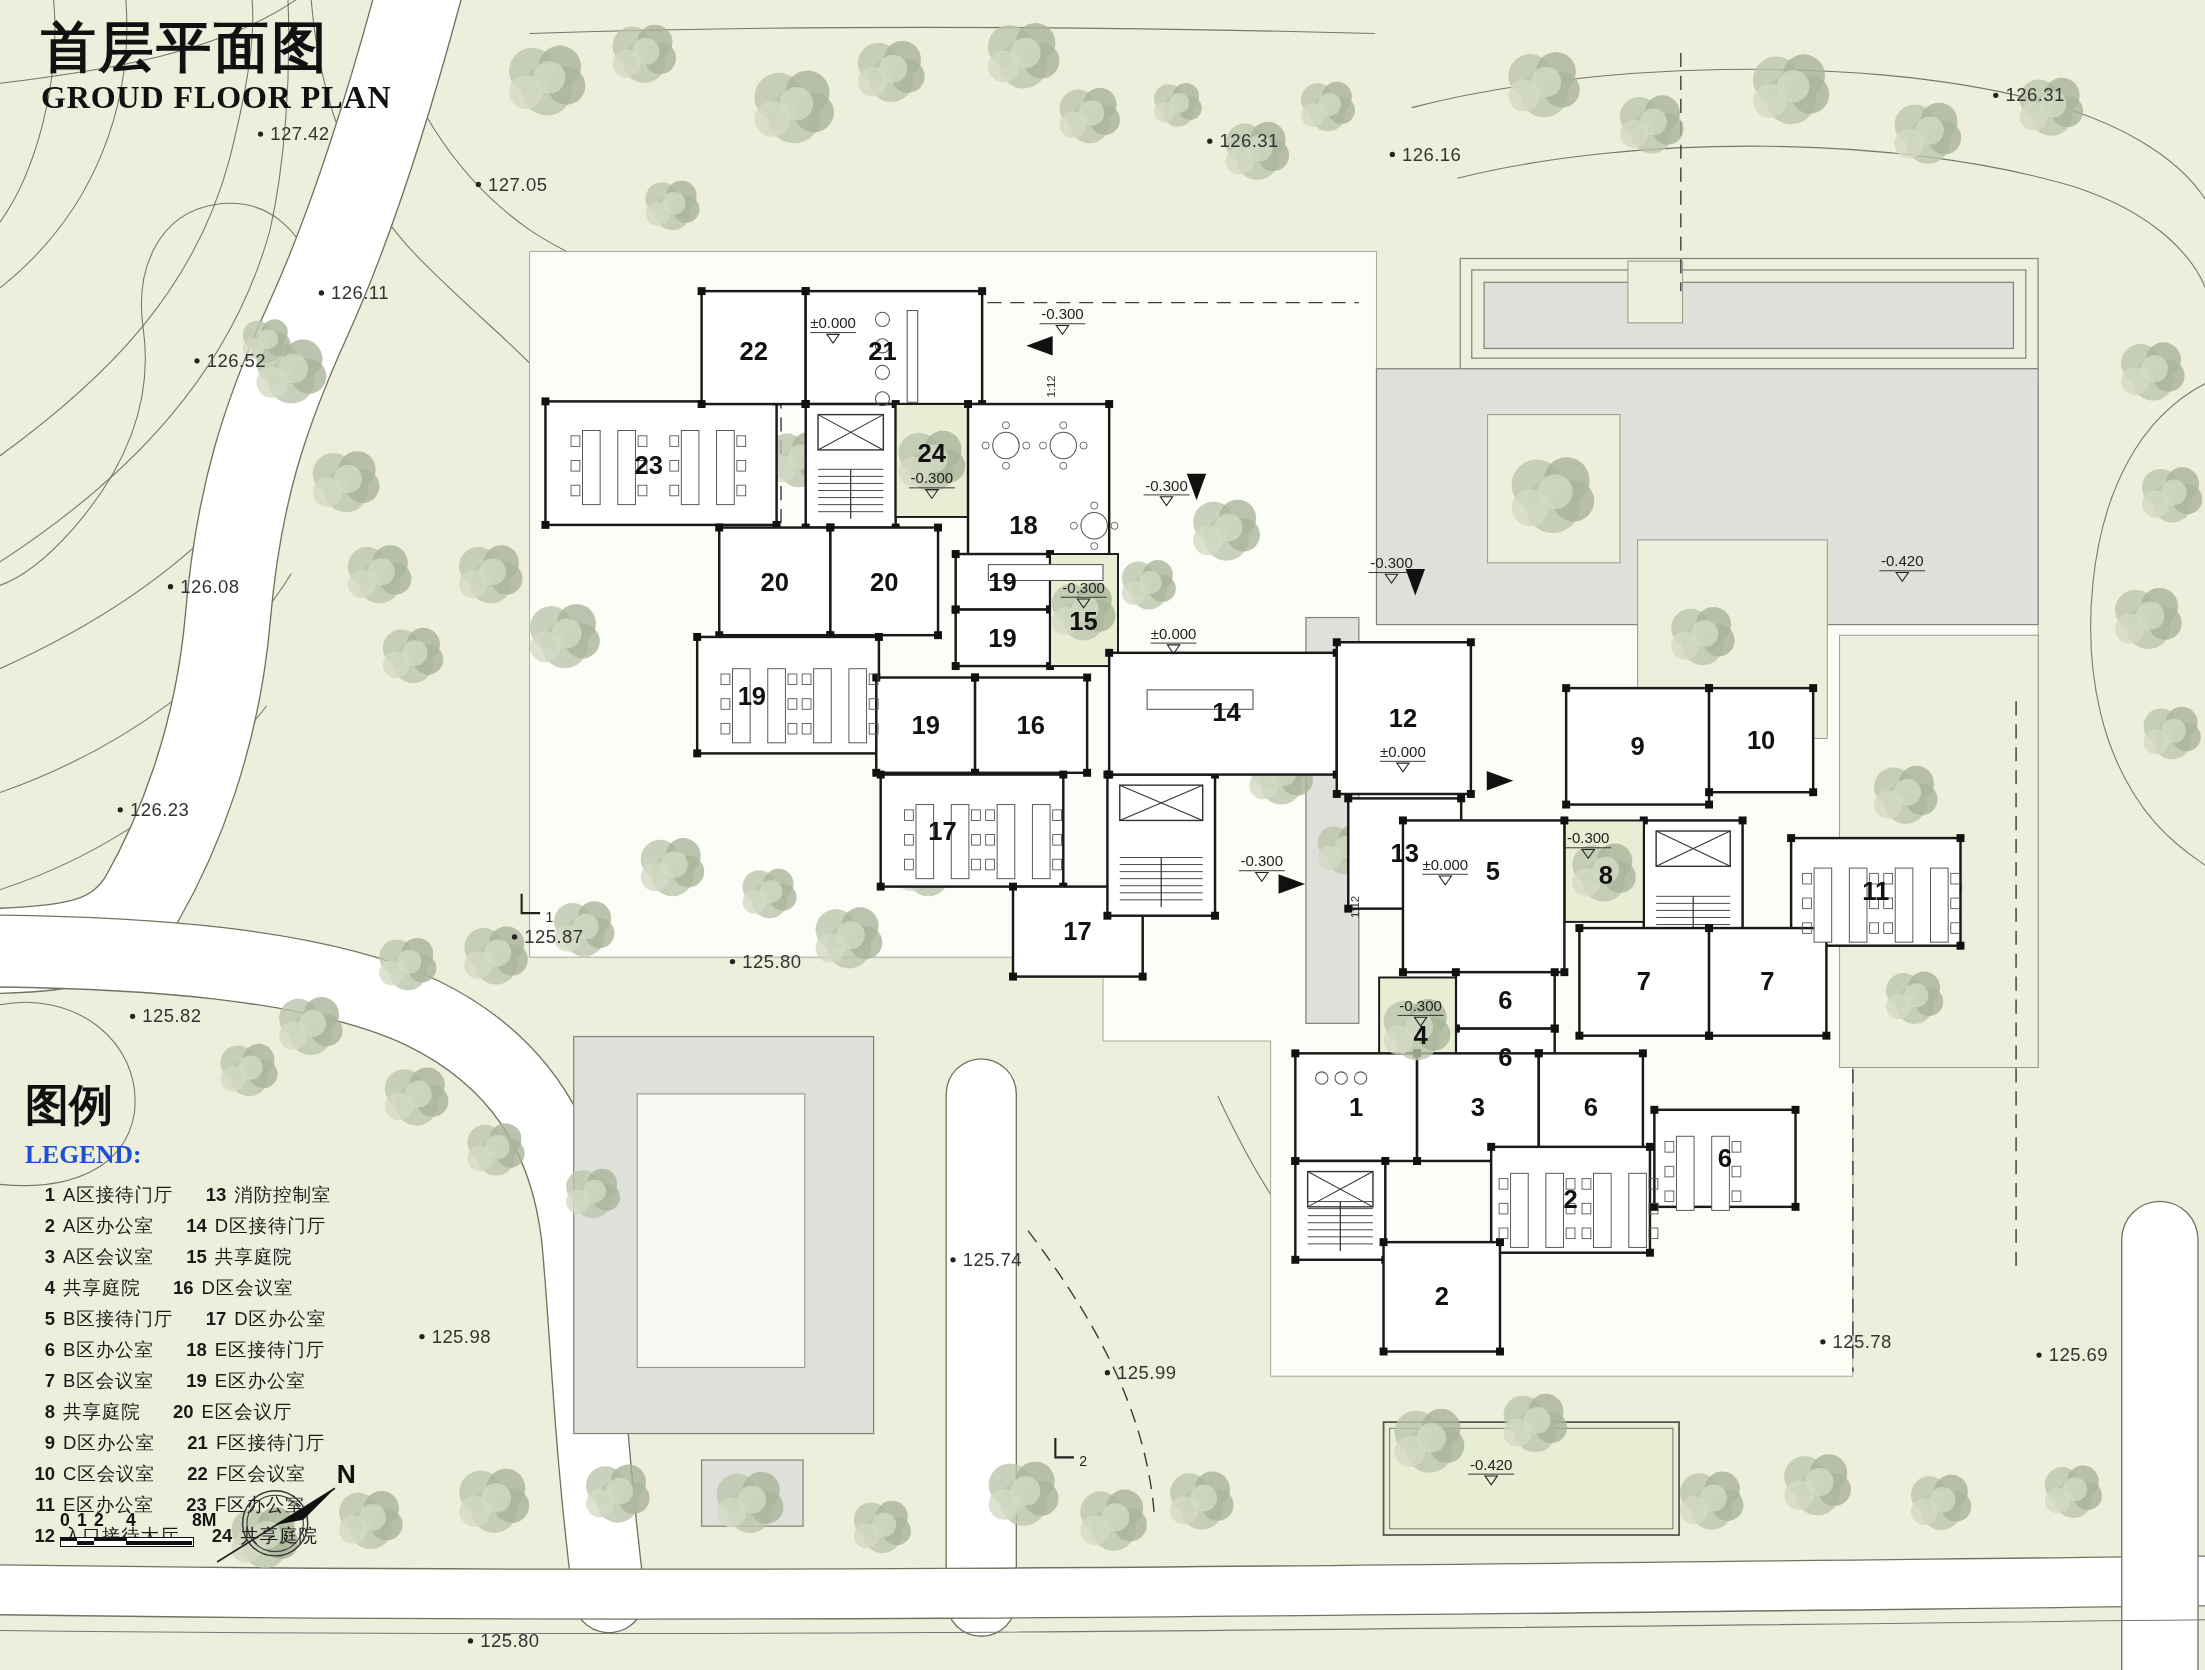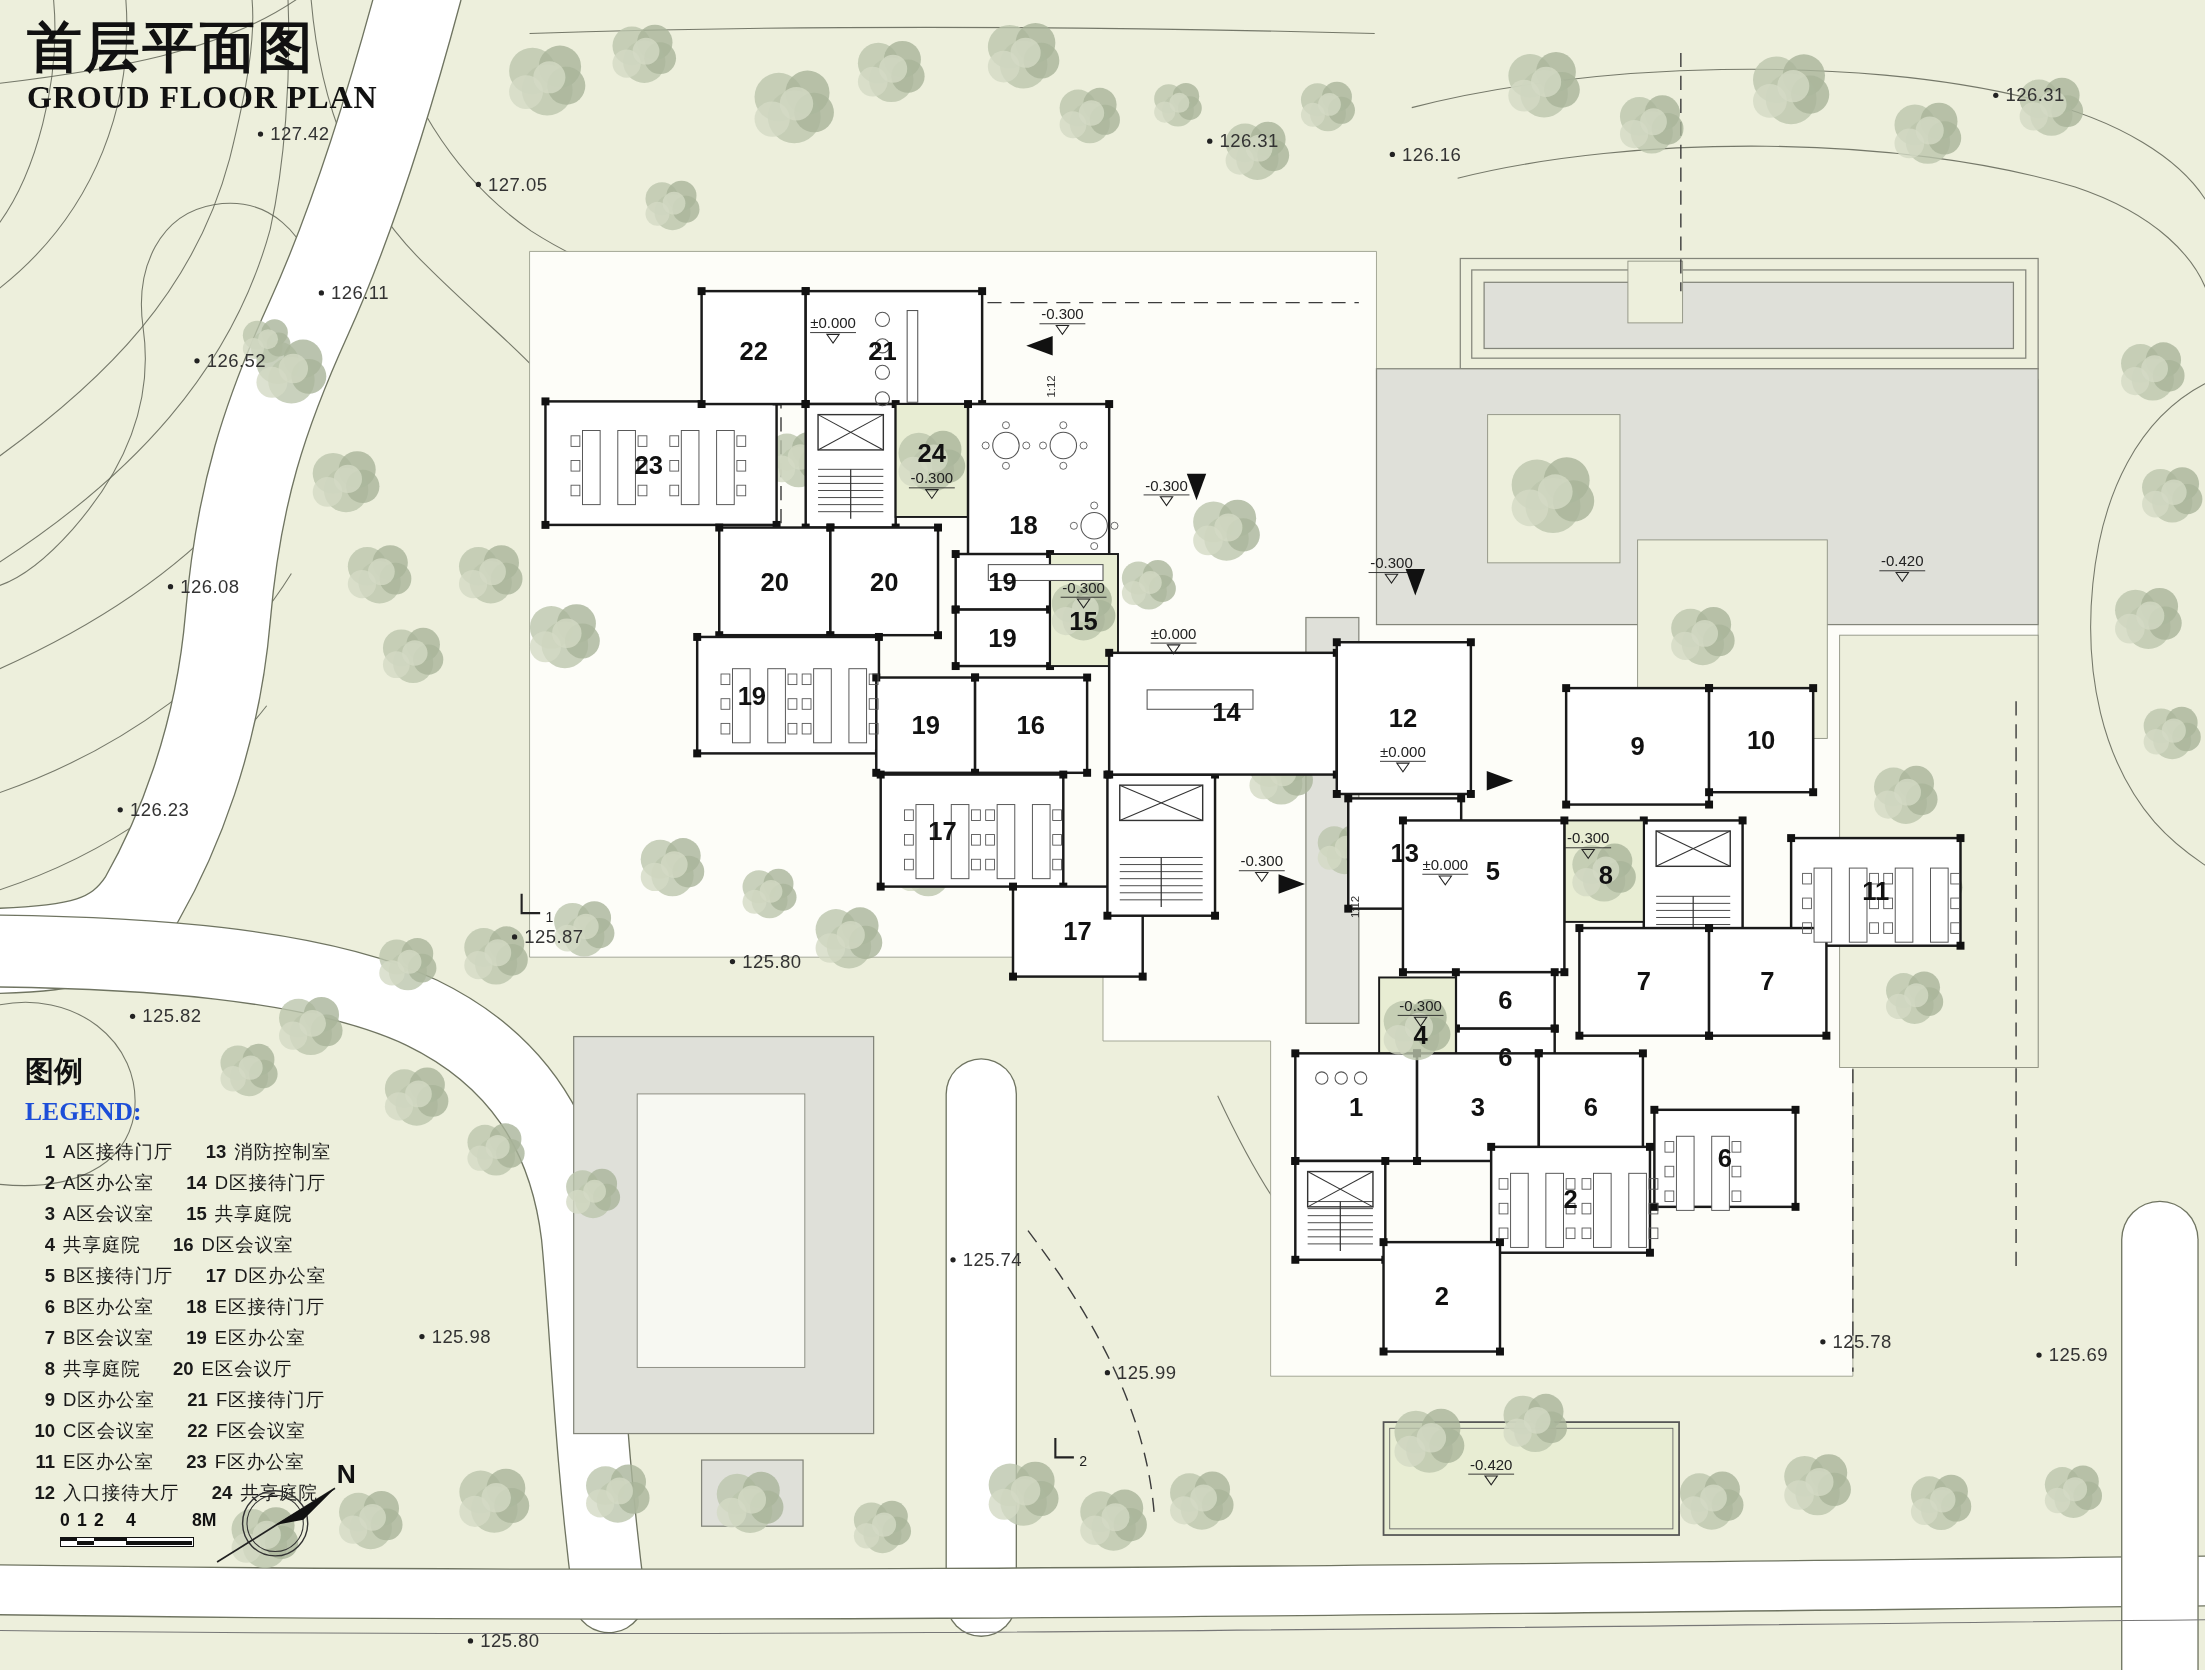--- a/index.html
+++ b/index.html
@@ -3,21 +3,21 @@
 <meta charset="utf-8">
 <style>
   html,body{margin:0;padding:0;background:#fff;}
   .canvas{position:relative;width:2206px;height:1670px;background:#edefdc;overflow:hidden;
           font-family:"Liberation Sans",sans-serif;color:#1a1a1a;}
   #plan-svg{position:absolute;left:0;top:0;}
   .overlay{position:absolute;}
   .title-zh{font-size:55px;font-weight:900;letter-spacing:2.6px;line-height:1.05;color:#111;}
   .title-en{font-family:"Liberation Serif",serif;font-size:32px;font-weight:600;letter-spacing:0.9px;color:#111;margin-top:1.8px;}
   .legend{width:379px;}
-  .legend-zh{font-size:29px;font-weight:900;color:#111;}
+  .legend-zh{font-size:44px;font-weight:900;color:#111;margin-top:24px;}
   .legend-en{font-family:"Liberation Serif",serif;font-size:25.6px;font-weight:700;margin-top:5.3px;color:#1d4ed8;}
   .legend-rows{margin-top:8.8px;}
   .lg-row{display:flex;height:31px;align-items:center;}
   .lg-num{width:30px;text-align:right;font-size:18.5px;font-weight:700;flex:0 0 auto;}
   .lg-lab{margin-left:8px;font-size:18.5px;font-weight:400;letter-spacing:0.9px;flex:0 0 auto;}
   .lg-col2{margin-left:23px;display:flex;align-items:center;}
   .scalebar{width:229px;height:53px;}
   .sb-num{position:absolute;top:0;font-size:17.6px;font-weight:700;color:#111;}
   .sb-box{position:absolute;border:0.9px solid #111;background:#fff;}
   .sb-seg{position:absolute;background:#111;}
@@ -1196,21 +1196,21 @@
           <path d="M 591,1013 L 591,1035 L 612,1035" fill="none" stroke="#222" stroke-width="2.4"></path>
           <text x="618" y="1045" font-size="16" fill="#222" font-family="&quot;Liberation Sans&quot;,sans-serif">1</text>
         </g>
         <g>
           <path d="M 1196,1630 L 1196,1652 L 1217,1652" fill="none" stroke="#222" stroke-width="2.4"></path>
           <text x="1223" y="1662" font-size="16" fill="#222" font-family="&quot;Liberation Sans&quot;,sans-serif">2</text>
         </g>
       </g>
     </svg>
 
-  <div class="overlay" style="left:27px;top:19.4px;">
+  <div class="overlay" style="left:41px;top:19.4px;">
     <div class="title-zh">首层平面图</div>
     <div class="title-en">GROUD FLOOR PLAN</div>
   </div>
 
   <div class="overlay legend" style="left:25px;top:1052px;">
     <div class="legend-zh">图例</div>
     <div class="legend-en">LEGEND:</div>
     <div class="legend-rows" id="legend-rows">
         <div class="lg-row">
           <span class="lg-num">1</span>

